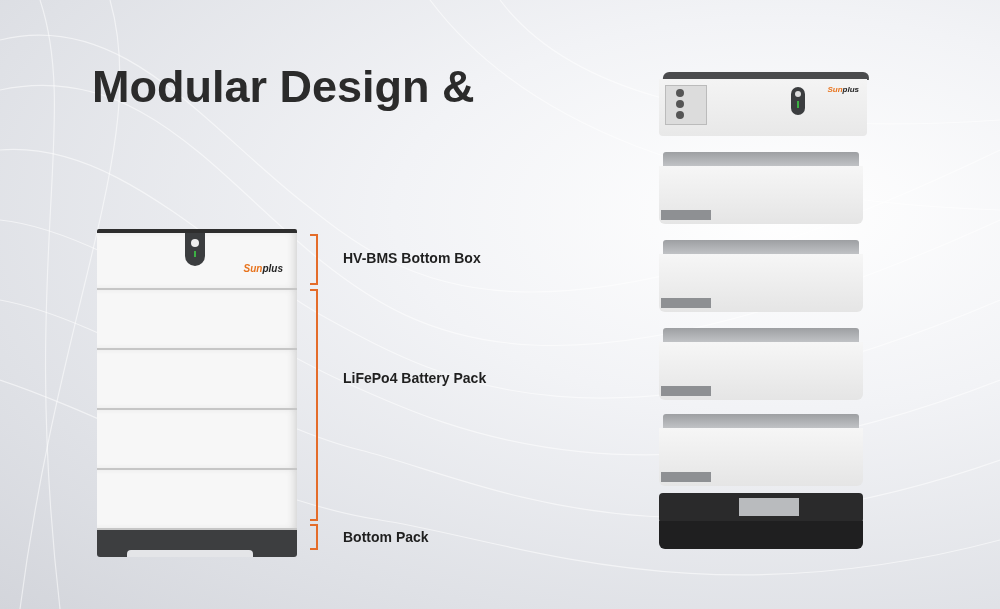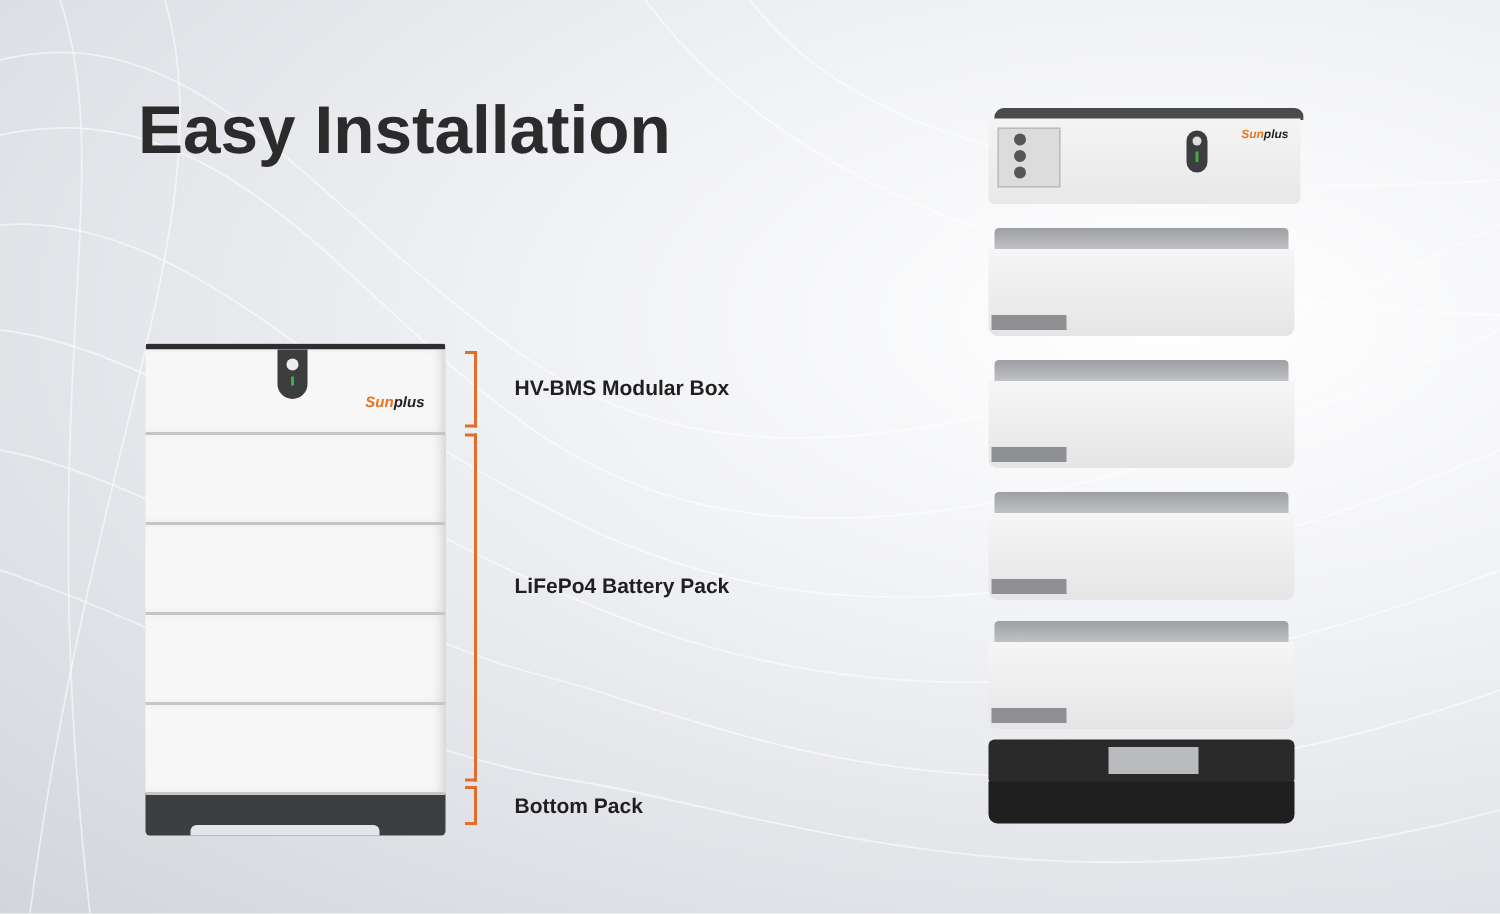--- a/index.html
+++ b/index.html
@@ -52,21 +52,21 @@
     <path d="M0,300 C110,320 240,420 360,450 S660,580 1000,460"></path>
     <path d="M0,380 C120,420 250,500 380,520 S700,620 1000,540"></path>
     <path d="M40,0 C80,120 20,260 60,609"></path>
     <path d="M110,0 C150,140 60,300 20,609"></path>
     <path d="M500,0 C560,80 700,140 1000,120"></path>
     <path d="M430,0 C520,120 700,200 1000,210"></path>
   </g>
 </svg>
 
 <h1 class="title">
-  <span>Easy Installation</span>
+  <span>Modular Design &amp;</span>
 </h1>
 
 <div class="unit">
   <div class="ctrl">
     <div class="btn">
       <div class="dot"></div>
       <div class="led"></div>
     </div>
     <div class="logo"><b>Sun</b><span>plus</span></div>
   </div>
@@ -76,22 +76,22 @@
   <div class="pack"></div>
   <div class="base">
     <div class="foot"></div>
   </div>
 </div>
 
 <div class="bracket" style="top:234px;height:47px;"></div>
 <div class="bracket" style="top:289px;height:228px;"></div>
 <div class="bracket" style="top:524px;height:22px;"></div>
 
-<div class="label" style="top:250px;">HV-BMS Modular Box</div>
-<div class="label" style="top:382px;">LiFePo4 Battery Pack</div>
+<div class="label" style="top:250px;">HV-BMS Bottom Box</div>
+<div class="label" style="top:370px;">LiFePo4 Battery Pack</div>
 <div class="label" style="top:529px;">Bottom Pack</div>
 
 <div class="lid"></div>
 <div class="cbox">
   <div class="port">
       <i></i>
       <i></i>
       <i></i>
     </div>
   <div class="btn2">

